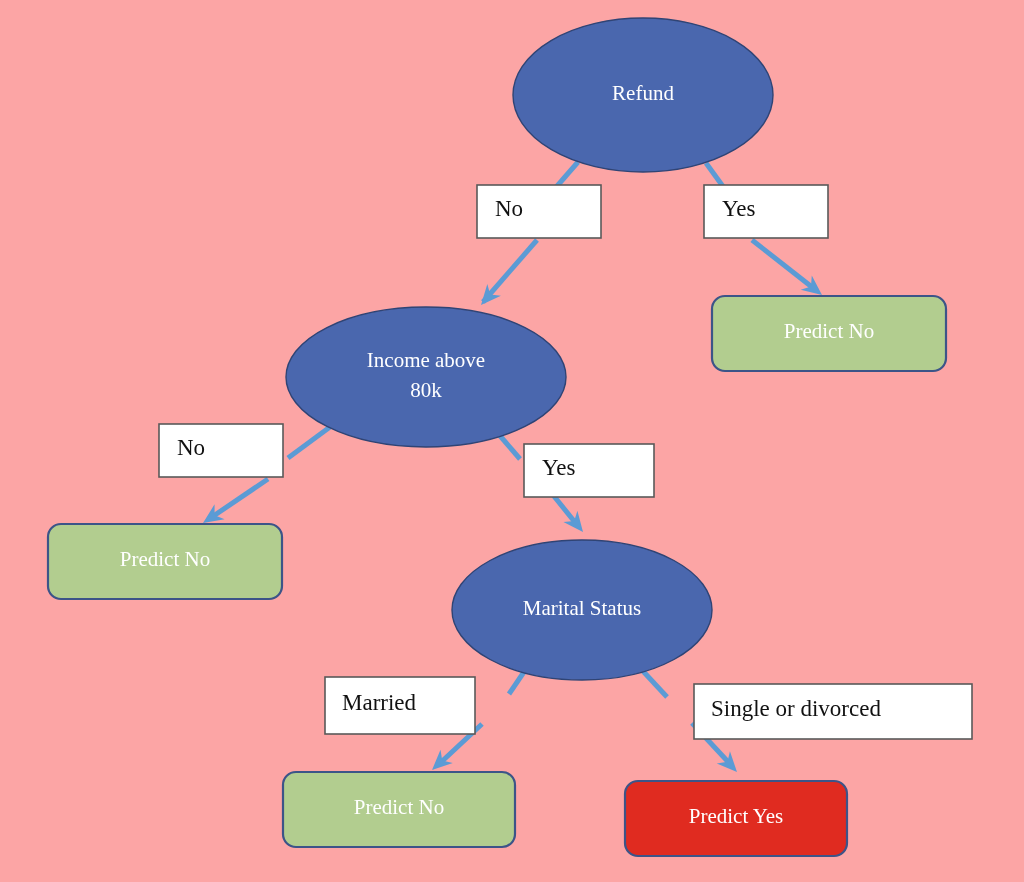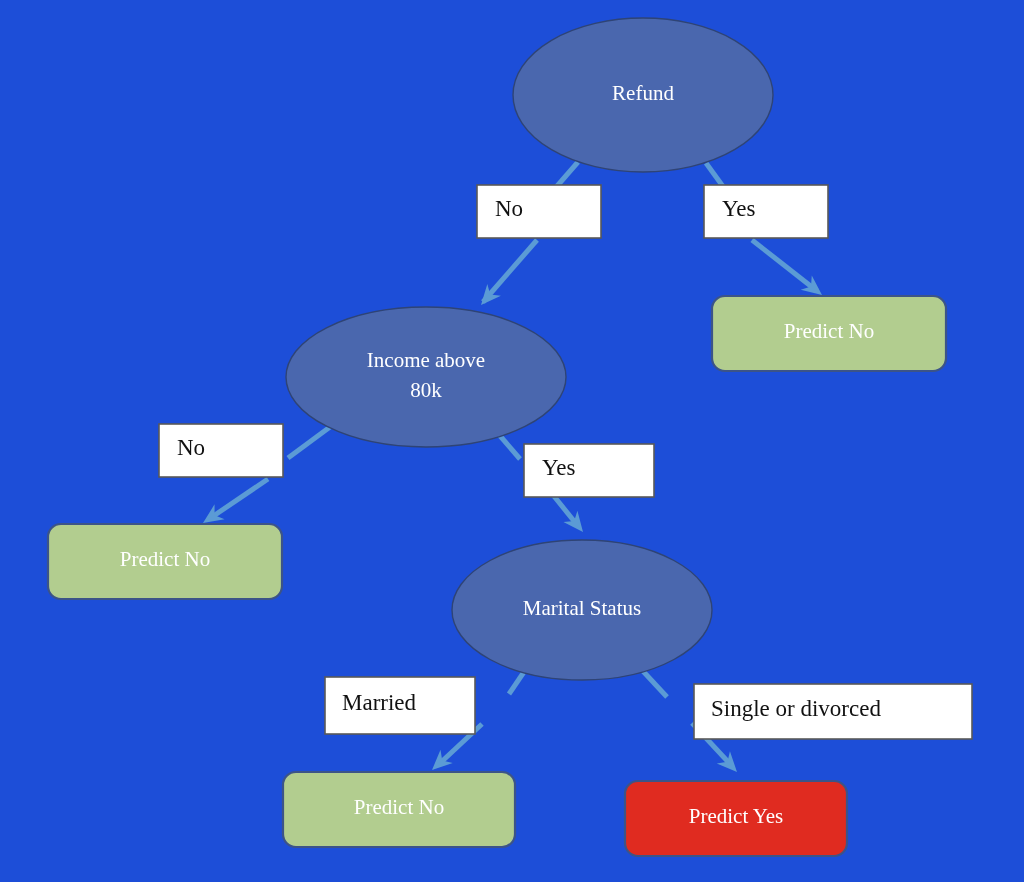--- a/index.html
+++ b/index.html
@@ -11,21 +11,21 @@
   body {
     width: 1024px;
     height: 882px;
     font-family: "Liberation Serif", "DejaVu Serif", serif;
     overflow: hidden;
   }
   #diagram-root {
     position: relative;
     width: 1024px;
     height: 882px;
-    background: #1d4ed8;
+    background: #fca5a5;
   }
   svg.canvas {
     position: absolute;
     top: 0;
     left: 0;
     width: 1024px;
     height: 882px;
     display: block;
   }
   .node-ellipse {

